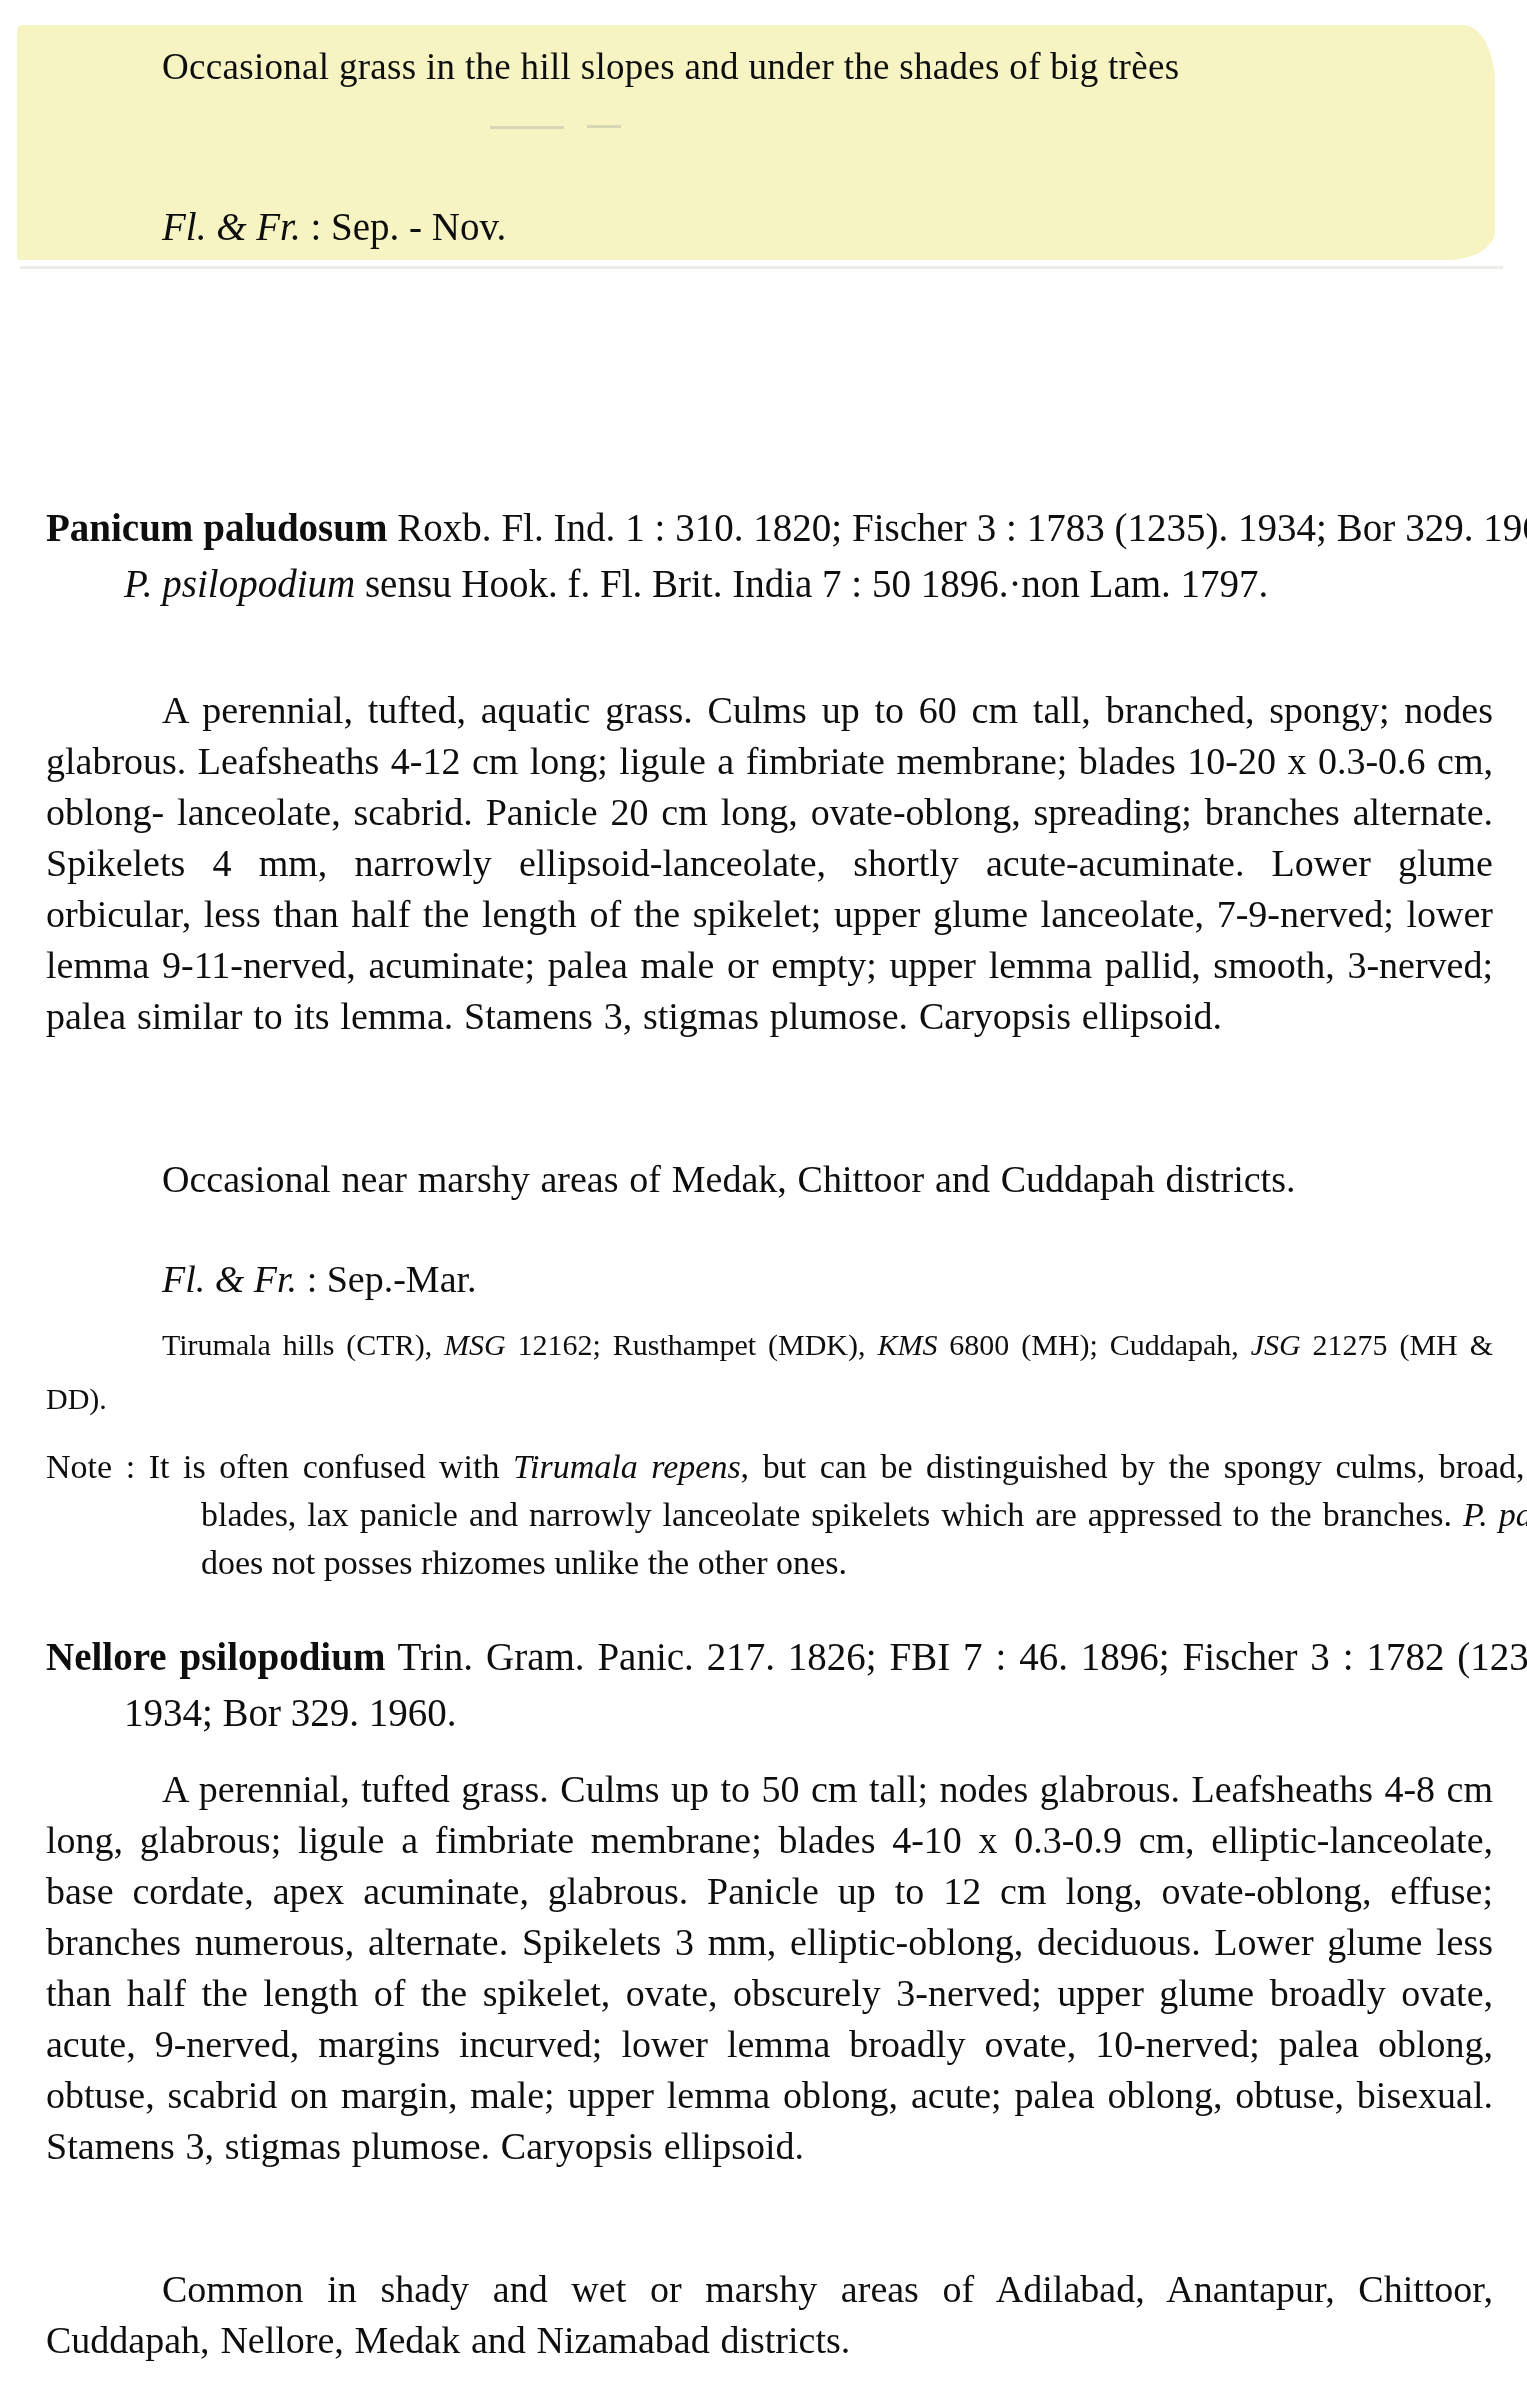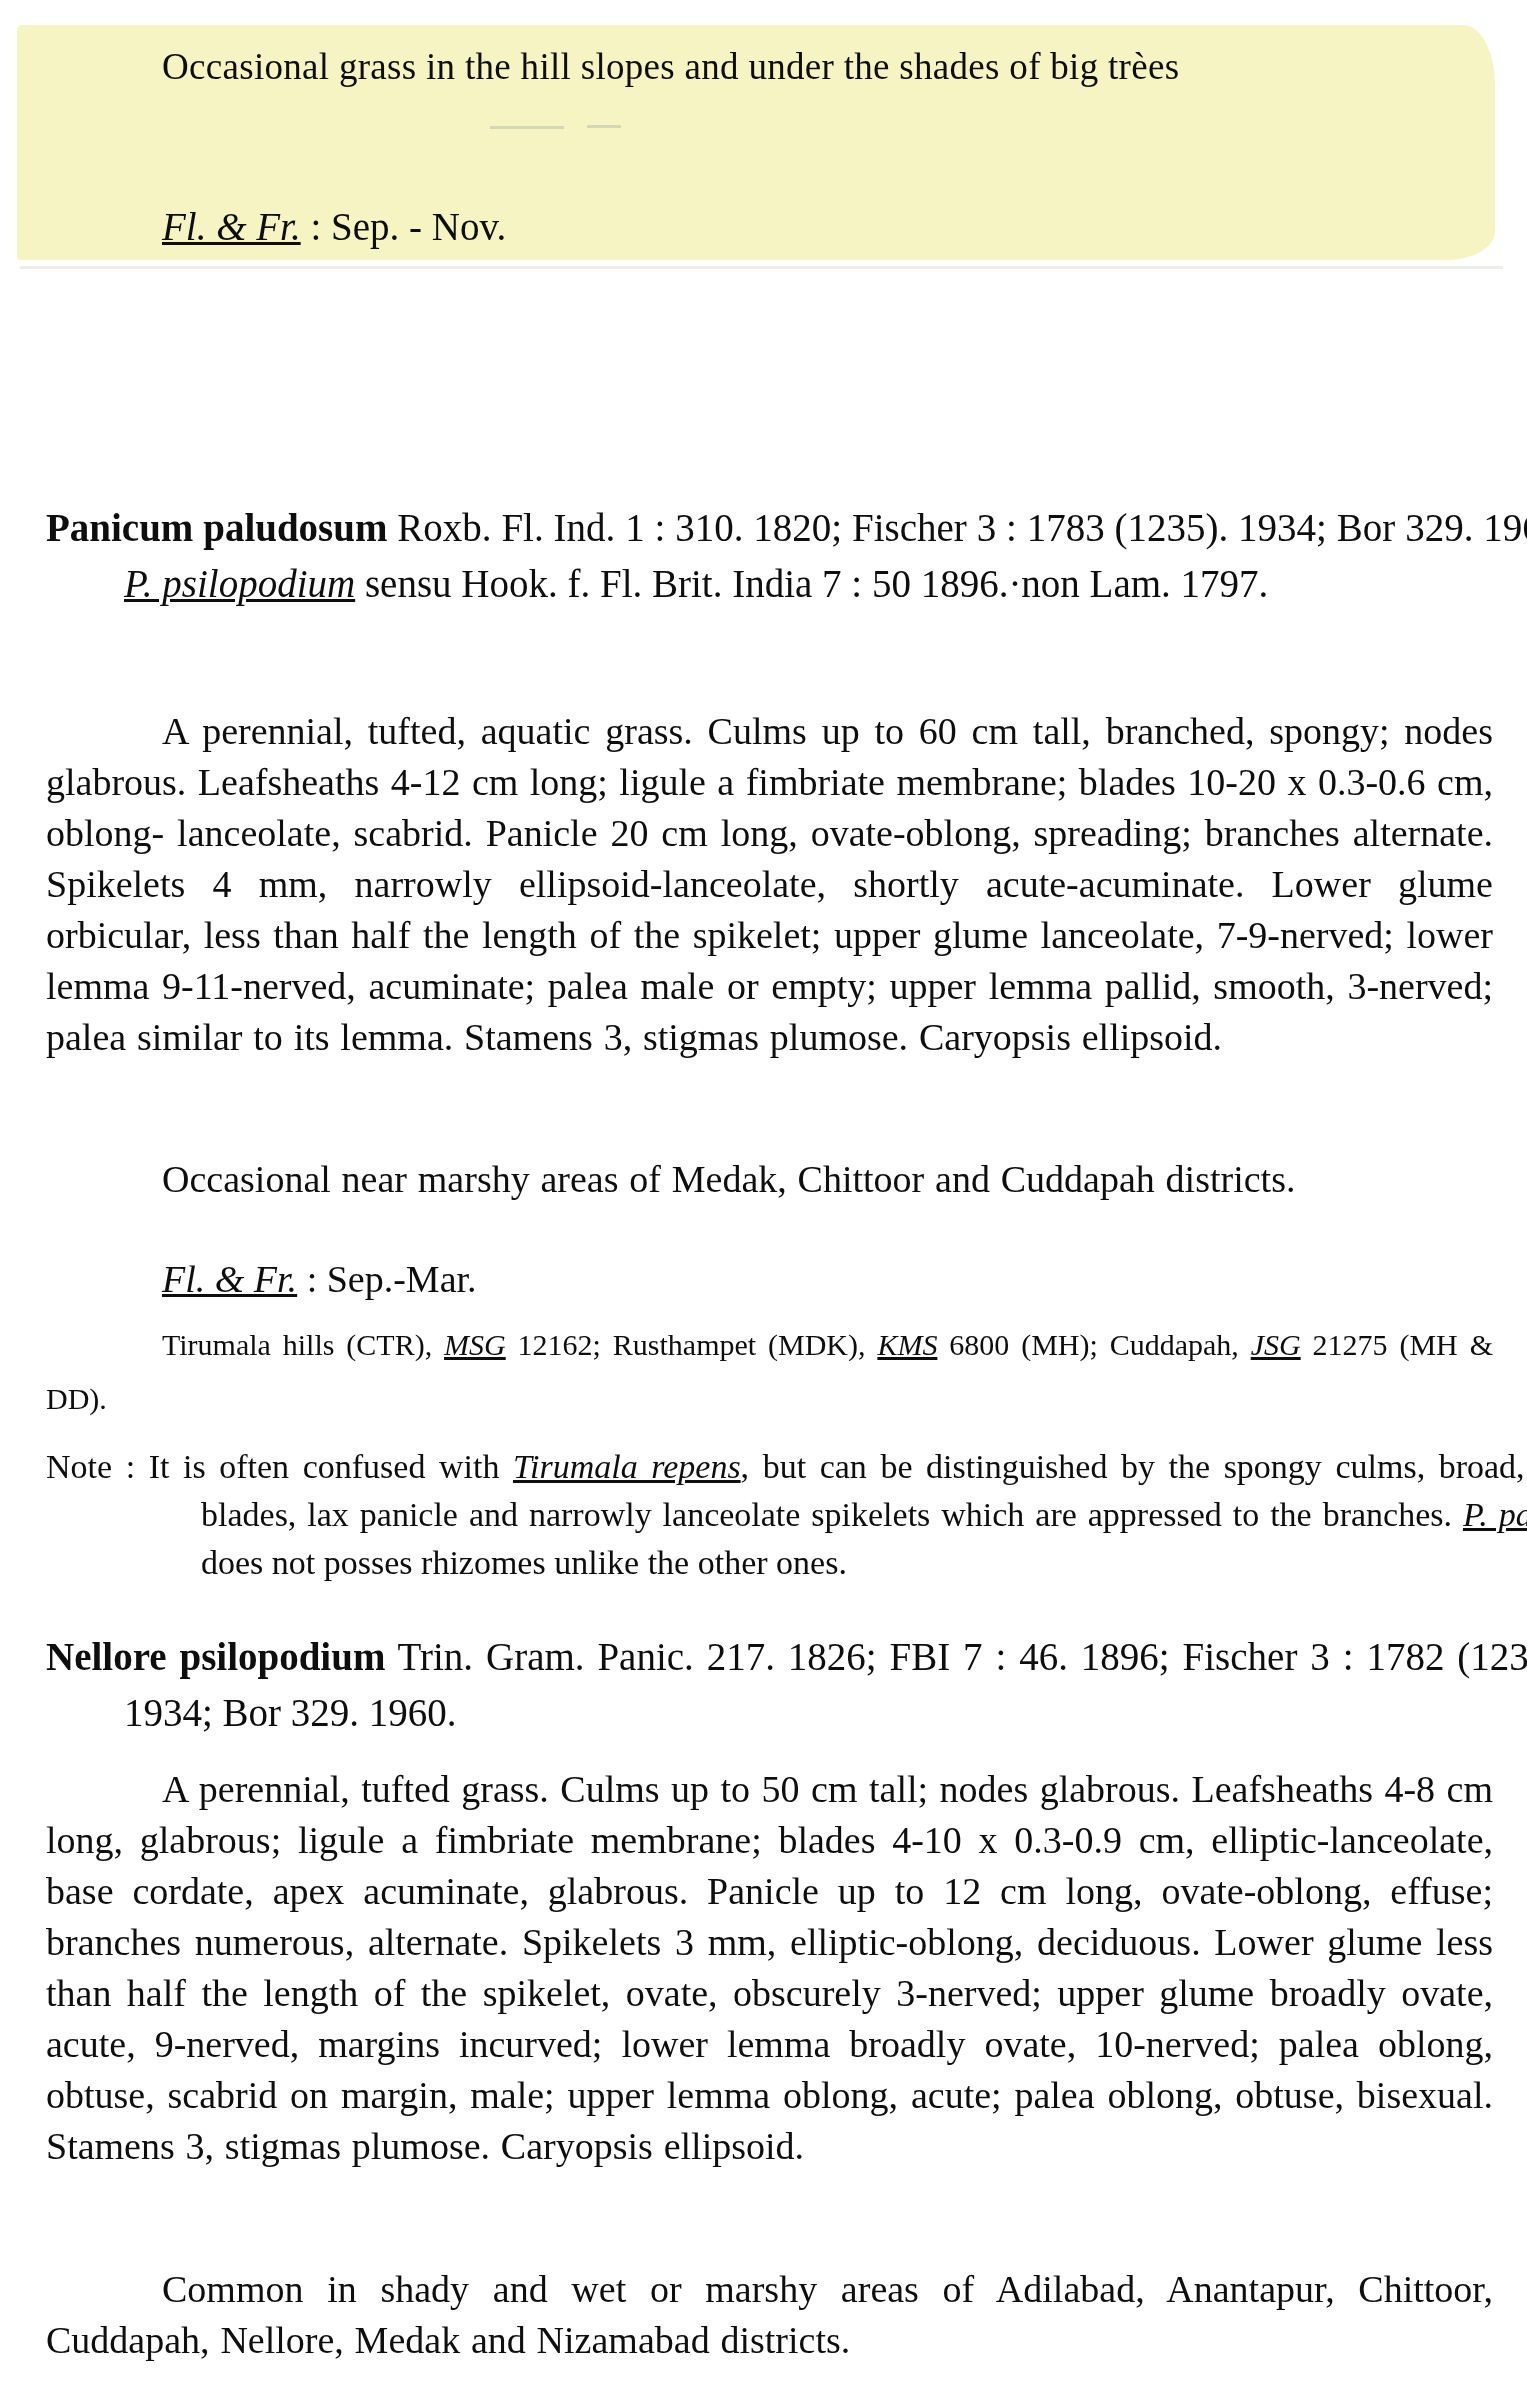--- a/index.html
+++ b/index.html
@@ -73,31 +73,31 @@
     text-align: justify;
     text-indent: 116px;
   }
   .note {
     font-size: 34px; line-height: 48px;
     text-align: justify;
     padding-left: 155px; text-indent: -155px;
   }
 
   #h1 { top: 500px; }
-  #p1 { top: 685px; margin-top: 21px; }
+  #p1 { top: 685px; }
   #d1 { top: 1131px; margin-top: 23px; }
   #f1 { top: 1254px; }
   #s1 { top: 1318px; }
   #n1 { top: 1443px; }
   #h2 { top: 1629px; }
   #p2 { top: 1764px; }
   #d2 { top: 2264px; }
 
   .seg-b  { font-weight: 700; }
-  .seg-i  { font-style: italic; text-decoration: underline; }
+  .seg-i  { font-style: italic; }
 </style>
 </head>
 <body style="background: rgb(255, 255, 255); color: rgb(14, 14, 14);">
 
 <div class="page">
 
   <div class="band" style="background: rgb(245, 244, 194);">
     <div class="l1">Occasional grass in the hill slopes and under the shades of big trèes</div>
     <div class="l2"><span class="seg-i">Fl. &amp; Fr.</span><span> : Sep. - Nov.</span></div>
     <div class="artifact dash-a"></div>

